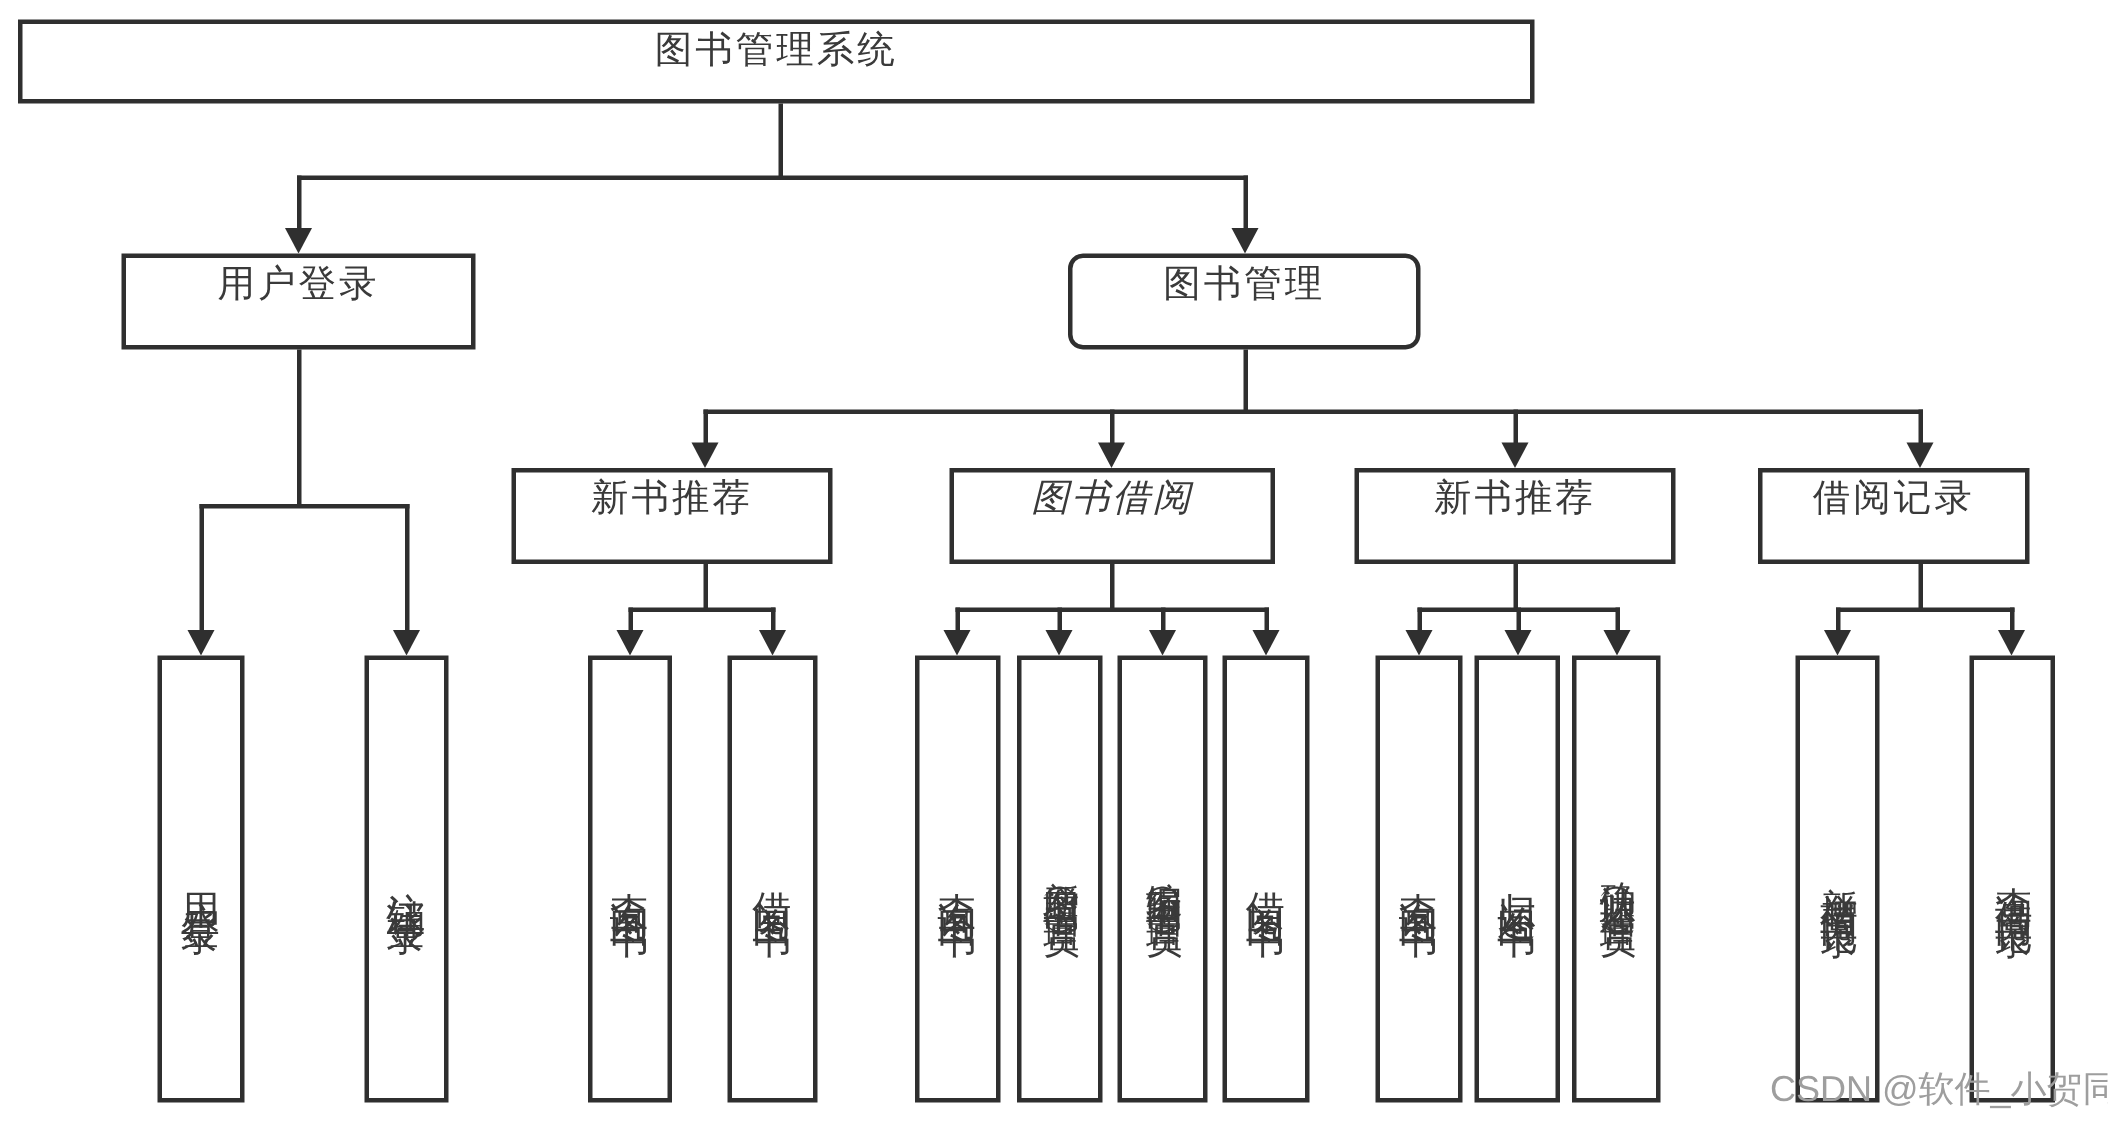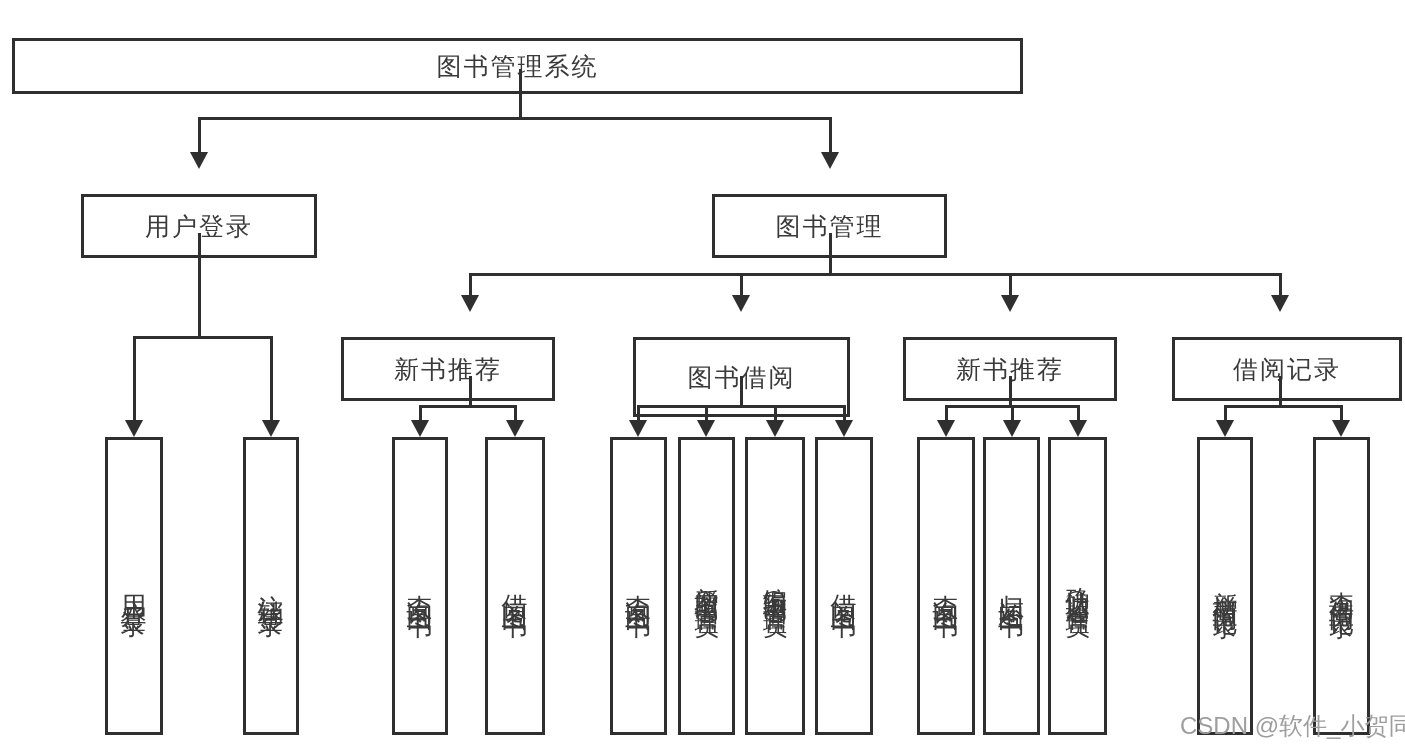--- a/index.html
+++ b/index.html
@@ -18,27 +18,26 @@
     width: 1405px;
     height: 747px;
     background: var(--color-background);
     overflow: hidden;
   }
   .box {
     position: absolute;
     background: #fff;
     border: 3px solid var(--color-line);
     display: flex;
-    align-items: center;
+    align-items: flex-start;
     justify-content: center;
     color: var(--color-text);
     font-size: 25px;
     letter-spacing: 2px;
     text-align: center;
-    margin-top: 25px;
   }
   .leaf {
     position: absolute;
     background: #fff;
     border: 3px solid var(--color-line);
     display: flex;
     align-items: center;
     justify-content: center;
     color: var(--color-text);
     font-size: 26px;
@@ -103,46 +102,46 @@
   </div>
 
   <div class="v-line" style="left:518.5px; top:69px; height:50px;"></div>
   <div class="h-line" style="left:197.5px; top:117px; width:634px;"></div>
   <div class="arrow" style="left:190px; top:117px; height:52px;"></div>
   <div class="arrow" style="left:821px; top:117px; height:52px;"></div>
 
   <div class="box" style="left:81px; top:169px; width:236px; height:64px;">
     <span>用户登录</span>
   </div>
-  <div class="box" style="left:712px; top:169px; width:235px; height:64px;">
+  <div class="box" style="left:712px; top:169px; width:235px; height:64px;border-radius:10px;">
     <span>图书管理</span>
   </div>
 
   <div class="v-line" style="left:197.5px; top:233px; height:105px;"></div>
   <div class="h-line" style="left:132.5px; top:336px; width:140px;"></div>
   <div class="arrow" style="left:125px; top:336px; height:101px;"></div>
   <div class="arrow" style="left:262px; top:336px; height:101px;"></div>
 
   <div class="v-line" style="left:828.5px; top:233px; height:42px;"></div>
   <div class="h-line" style="left:468.5px; top:273px; width:813px;"></div>
   <div class="arrow" style="left:461px; top:273px; height:39px;"></div>
   <div class="arrow" style="left:732px; top:273px; height:39px;"></div>
   <div class="arrow" style="left:1001px; top:273px; height:39px;"></div>
   <div class="arrow" style="left:1271px; top:273px; height:39px;"></div>
 
   <div class="box" style="left:341px; top:312px; width:214px; height:64px;">
     <span>新书推荐</span>
   </div>
-  <div class="box" style="left:633px; top:312px; width:217px; height:80px;">
+  <div class="box" style="left:633px; top:312px; width:217px; height:64px;font-style:italic;">
     <span>图书借阅</span>
   </div>
   <div class="box" style="left:903px; top:312px; width:214px; height:64px;">
     <span>新书推荐</span>
   </div>
-  <div class="box" style="left:1172px; top:312px; width:230px; height:64px;">
+  <div class="box" style="left:1172px; top:312px; width:181px; height:64px;">
     <span>借阅记录</span>
   </div>
 
   <div class="v-line" style="left:468.5px; top:376px; height:31px;"></div>
   <div class="h-line" style="left:418.5px; top:405px; width:98px;"></div>
   <div class="arrow" style="left:411px; top:405px; height:32px;"></div>
   <div class="arrow" style="left:506px; top:405px; height:32px;"></div>
 
   <div class="v-line" style="left:739.5px; top:376px; height:31px;"></div>
   <div class="h-line" style="left:636.5px; top:405px; width:209px;"></div>

